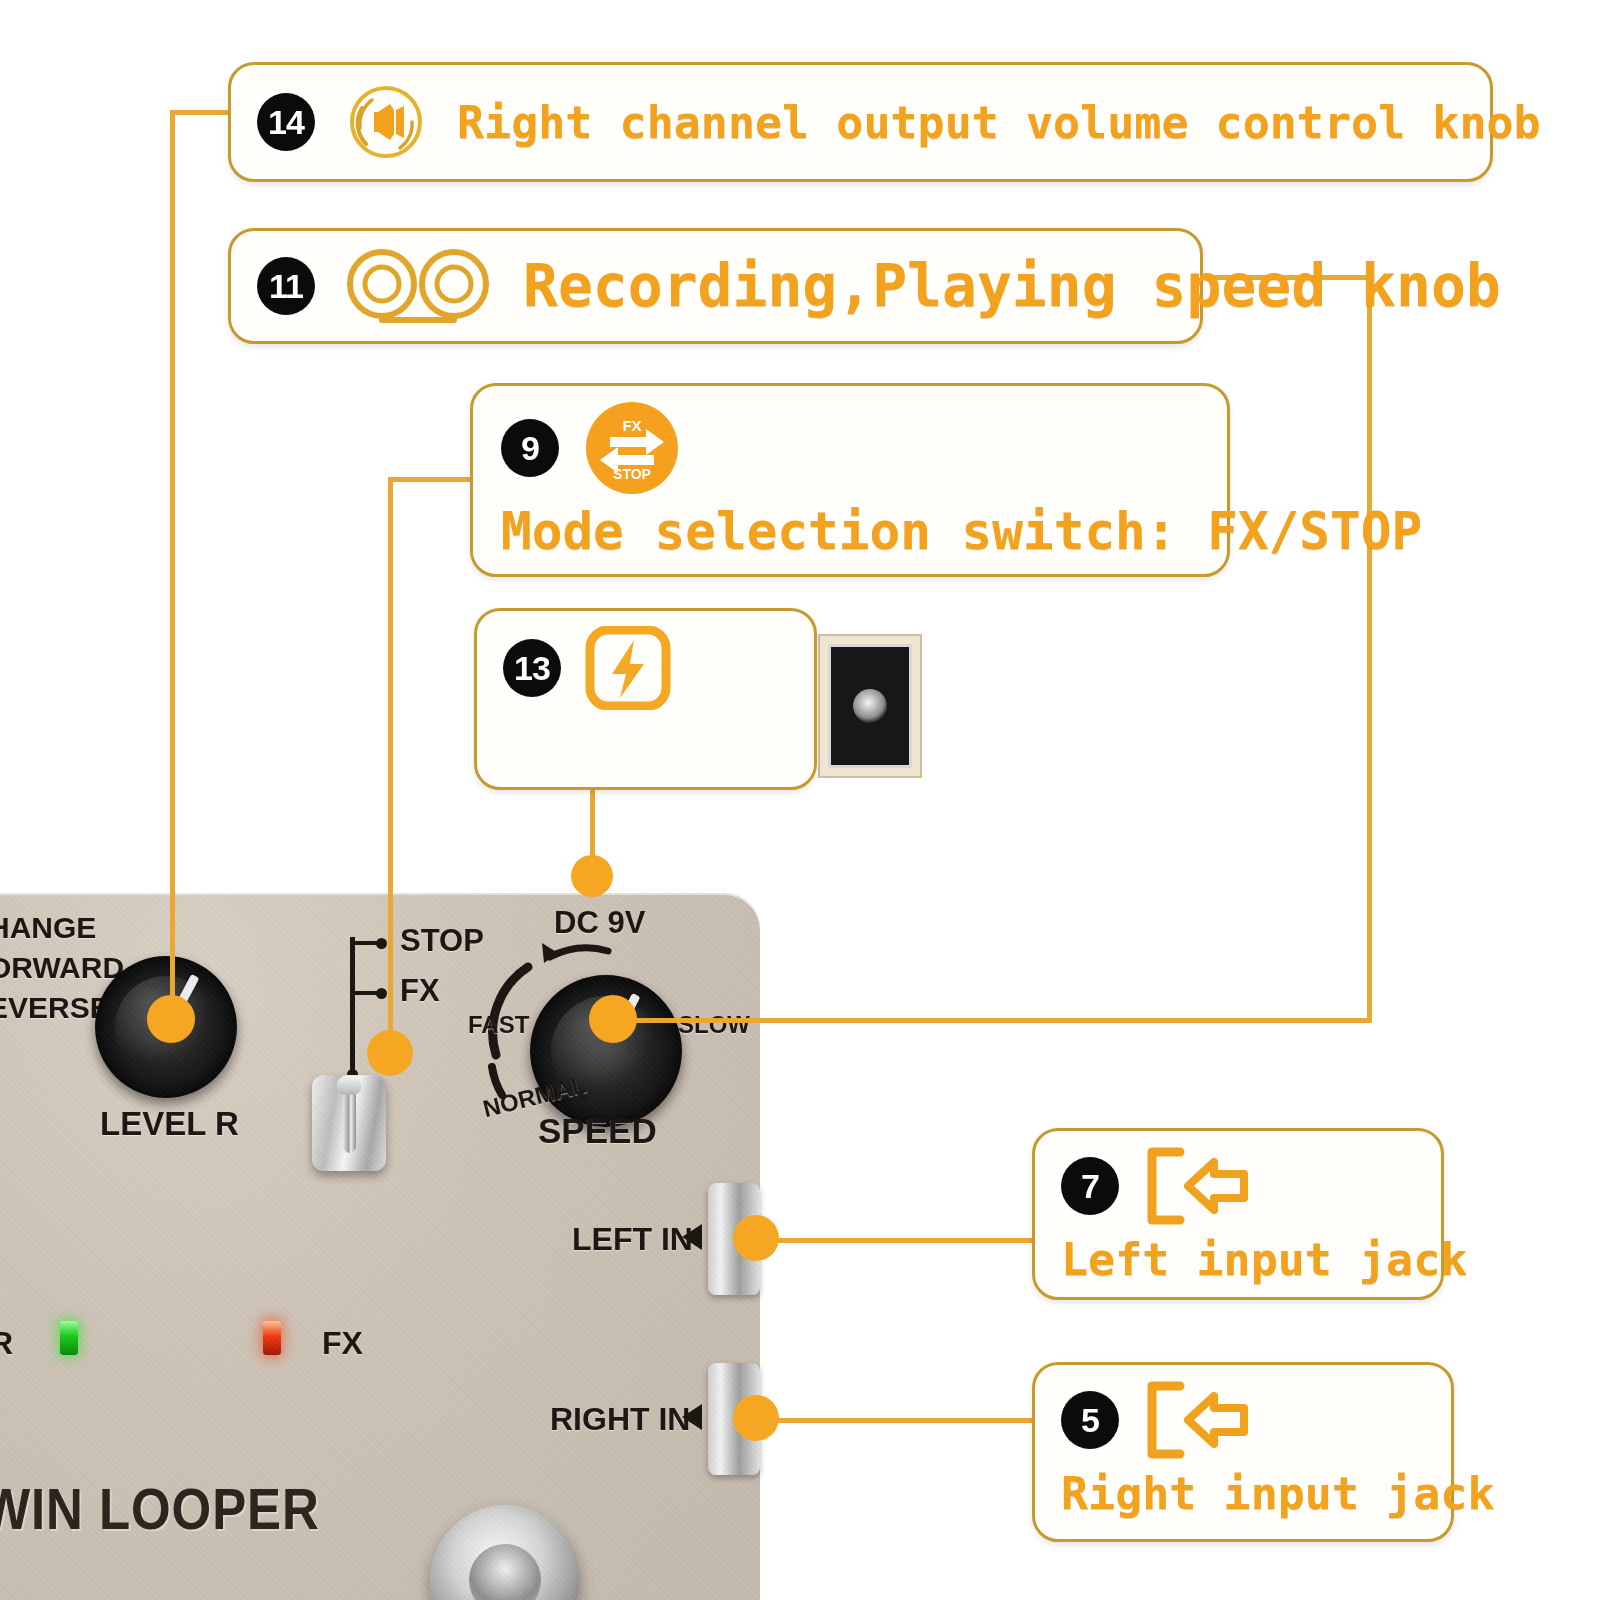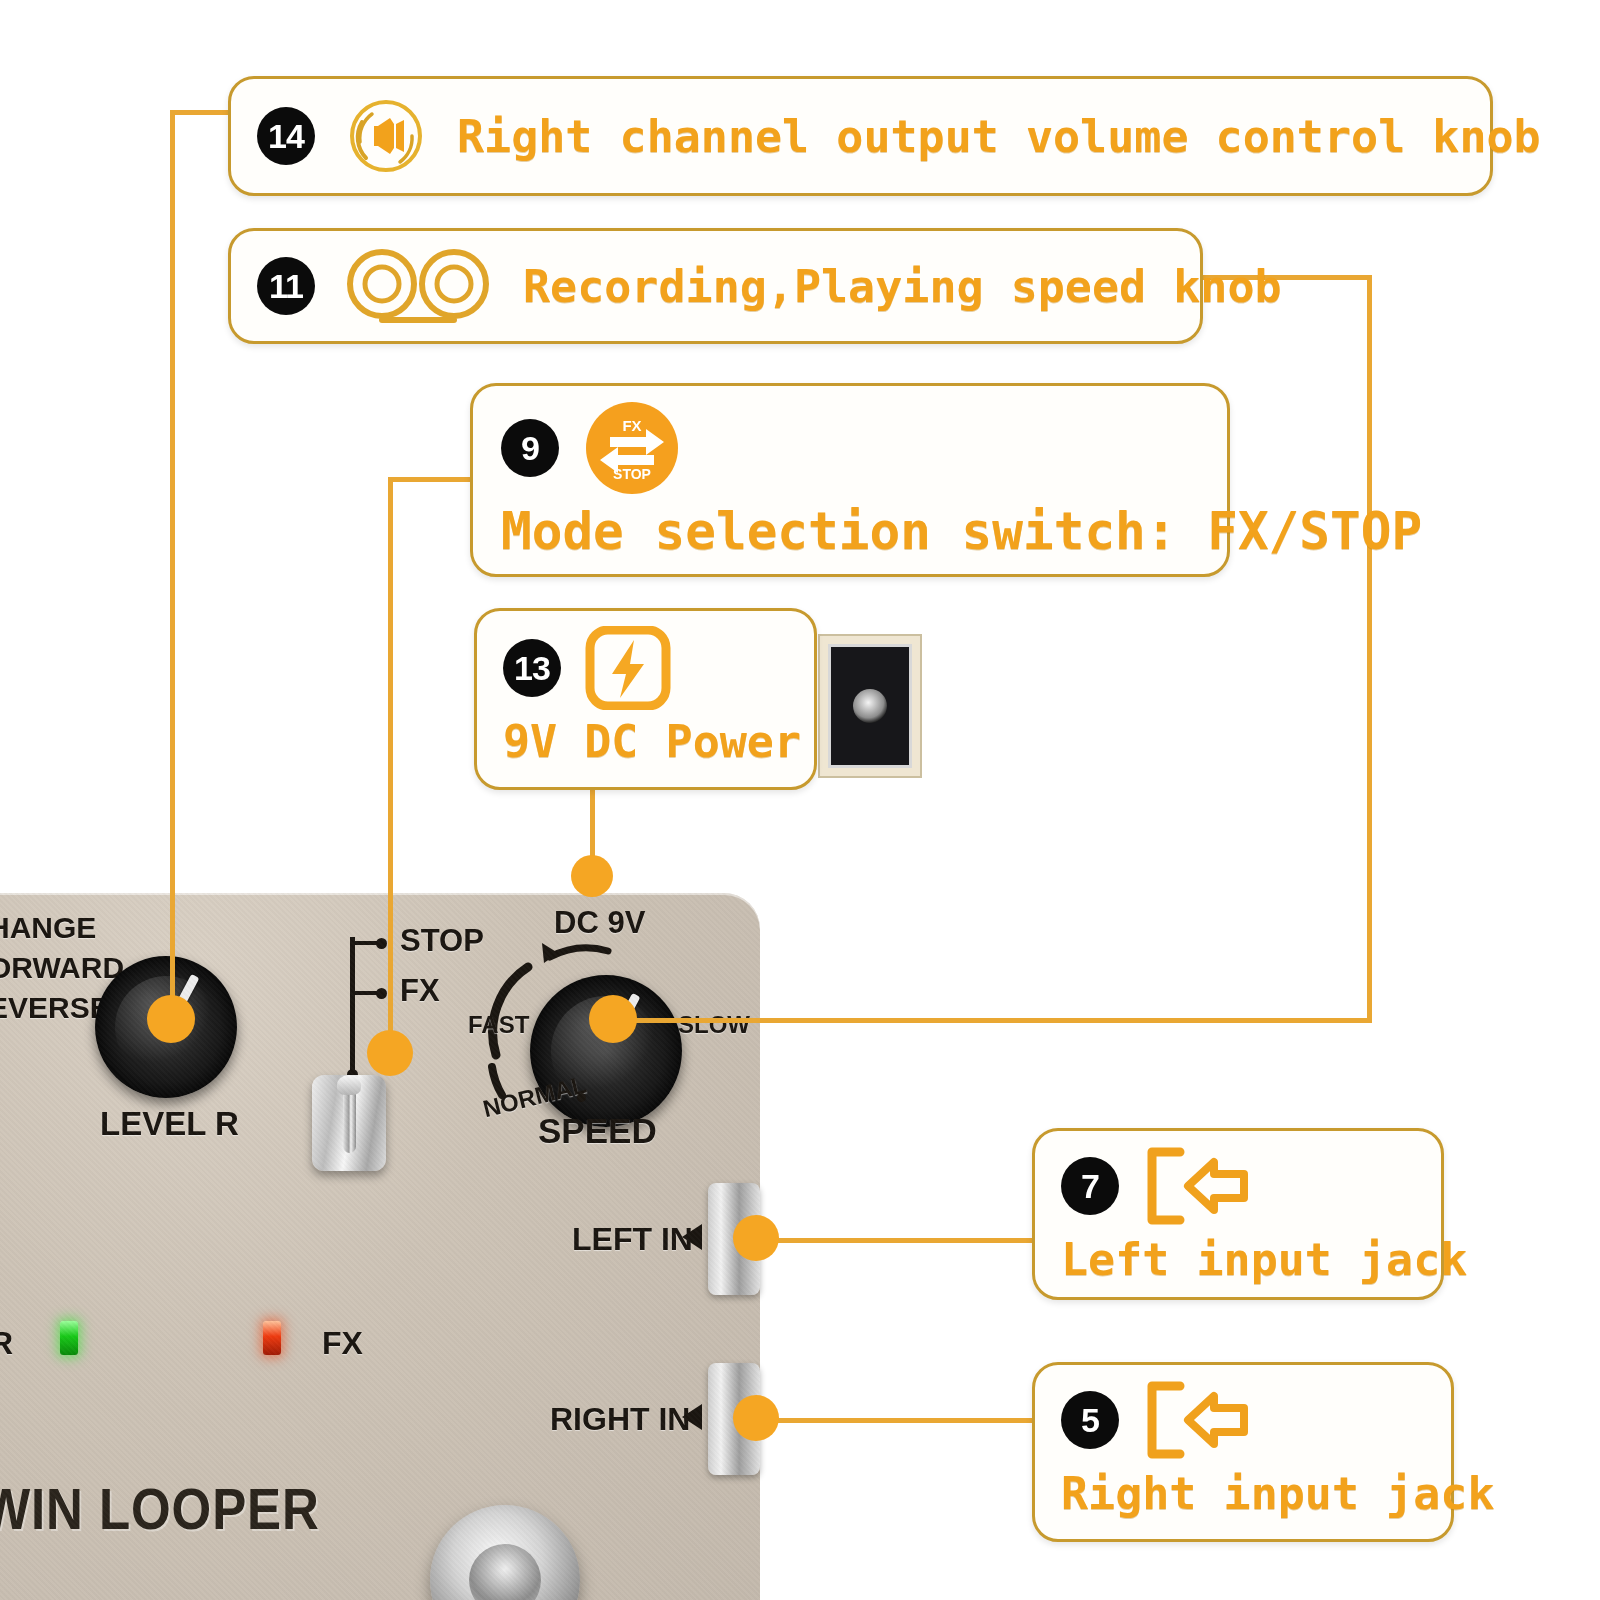--- a/index.html
+++ b/index.html
@@ -346,21 +346,21 @@
 
   <div class="line v" style="left:590px; top:790px; height:88px;"></div>
   <div class="dot" style="left:571px; top:855px; width:42px; height:42px;"></div>
 
   <div class="line h" style="left:757px; top:1238px; width:277px;"></div>
   <div class="dot" style="left:733px; top:1215px; width:46px; height:46px;"></div>
 
   <div class="line h" style="left:757px; top:1418px; width:277px;"></div>
   <div class="dot" style="left:733px; top:1395px; width:46px; height:46px;"></div>
 
-  <div class="callout row" style="left:228px; top:76px; width:1265px; height:120px; padding:0 26px; gap:26px;">
+  <div class="callout row" style="left:228px; top:62px; width:1265px; height:120px; padding:0 26px; gap:26px;">
     <div class="badge">14</div>
     <div class="iconwrap" style="width:90px; height:90px;">
       <svg width="88" height="88" viewBox="0 0 88 88">
         <circle cx="44" cy="44" r="34" fill="none" stroke="#e6b22e" stroke-width="4"></circle>
         <path d="M 20 30 A 30 30 0 0 0 24 66" fill="none" stroke="#d8a326" stroke-width="4" stroke-linecap="round"></path>
         <path d="M 30 22 A 30 30 0 0 0 18 50" fill="none" stroke="#d8a326" stroke-width="3.5" stroke-linecap="round"></path>
         <path d="M 58 70 A 30 30 0 0 0 70 44" fill="none" stroke="#d8a326" stroke-width="3.5" stroke-linecap="round"></path>
         <path d="M 36 34 L 48 26 L 52 32 L 52 56 L 48 62 L 36 54 L 32 54 L 32 34 Z" fill="#f2a21c"></path>
         <path d="M 54 32 L 62 28 L 62 60 L 54 56 Z" fill="#f2a21c"></path>
       </svg>
@@ -372,21 +372,21 @@
     <div class="badge">11</div>
     <div class="iconwrap" style="width:160px; height:90px;">
       <svg width="158" height="88" viewBox="0 0 158 88">
         <circle cx="42" cy="42" r="32" fill="none" stroke="#e0a52a" stroke-width="6"></circle>
         <circle cx="42" cy="42" r="17" fill="none" stroke="#e0a52a" stroke-width="5"></circle>
         <circle cx="114" cy="42" r="32" fill="none" stroke="#e0a52a" stroke-width="6"></circle>
         <circle cx="114" cy="42" r="17" fill="none" stroke="#e0a52a" stroke-width="5"></circle>
         <line x1="42" y1="78" x2="114" y2="78" stroke="#e0a52a" stroke-width="6" stroke-linecap="round"></line>
       </svg>
     </div>
-    <div class="calltext" style="font-size:45px;">Recording,Playing speed knob</div>
+    <div class="calltext" style="font-size:58px;">Recording,Playing speed knob</div>
   </div>
 
   <div class="callout" style="left:470px; top:383px; width:760px; height:194px; padding:14px 28px;">
     <div style="display:flex; align-items:center; gap:24px;">
       <div class="badge">9</div>
       <div class="iconwrap" style="width:98px; height:96px;">
         <svg width="96" height="94" viewBox="0 0 96 94">
           <circle cx="48" cy="47" r="46" fill="#f5a01e"></circle>
           <path d="M 26 36 L 62 36 L 62 28 L 80 41 L 62 54 L 62 46 L 26 46 Z" fill="#ffffff"></path>
           <path d="M 70 54 L 34 54 L 34 46 L 16 59 L 34 72 L 34 64 L 70 64 Z" fill="#ffffff"></path>
@@ -401,21 +401,20 @@
   <div class="callout" style="left:474px; top:608px; width:343px; height:182px; padding:14px 26px;">
     <div style="display:flex; align-items:center; gap:22px;">
       <div class="badge">13</div>
       <div class="iconwrap" style="width:90px; height:86px;">
         <svg width="88" height="84" viewBox="0 0 88 84">
           <rect x="6" y="4" width="76" height="76" rx="18" ry="18" fill="none" stroke="#f5a823" stroke-width="9"></rect>
           <path d="M 50 14 L 28 48 L 42 48 L 36 72 L 60 38 L 46 38 Z" fill="#f5a823"></path>
         </svg>
       </div>
     </div>
-    <div class="calltext" style="font-size:45px; margin-top:4px;">9V DC Power</div>
   </div>
 
   <div class="callout" style="left:1032px; top:1128px; width:412px; height:172px; padding:10px 26px;">
     <div style="display:flex; align-items:center; gap:22px;">
       <div class="badge">7</div>
       <div class="iconwrap" style="width:116px; height:90px;">
         <svg width="114" height="88" viewBox="0 0 114 88">
           <path d="M 38 10 L 10 10 L 10 78 L 38 78" fill="none" stroke="#f0a11d" stroke-width="9" stroke-linecap="round" stroke-linejoin="round"></path>
           <path d="M 46 44 L 72 20 L 72 32 L 102 32 L 102 56 L 72 56 L 72 68 Z" fill="none" stroke="#f0a11d" stroke-width="8" stroke-linejoin="round"></path>
         </svg>

